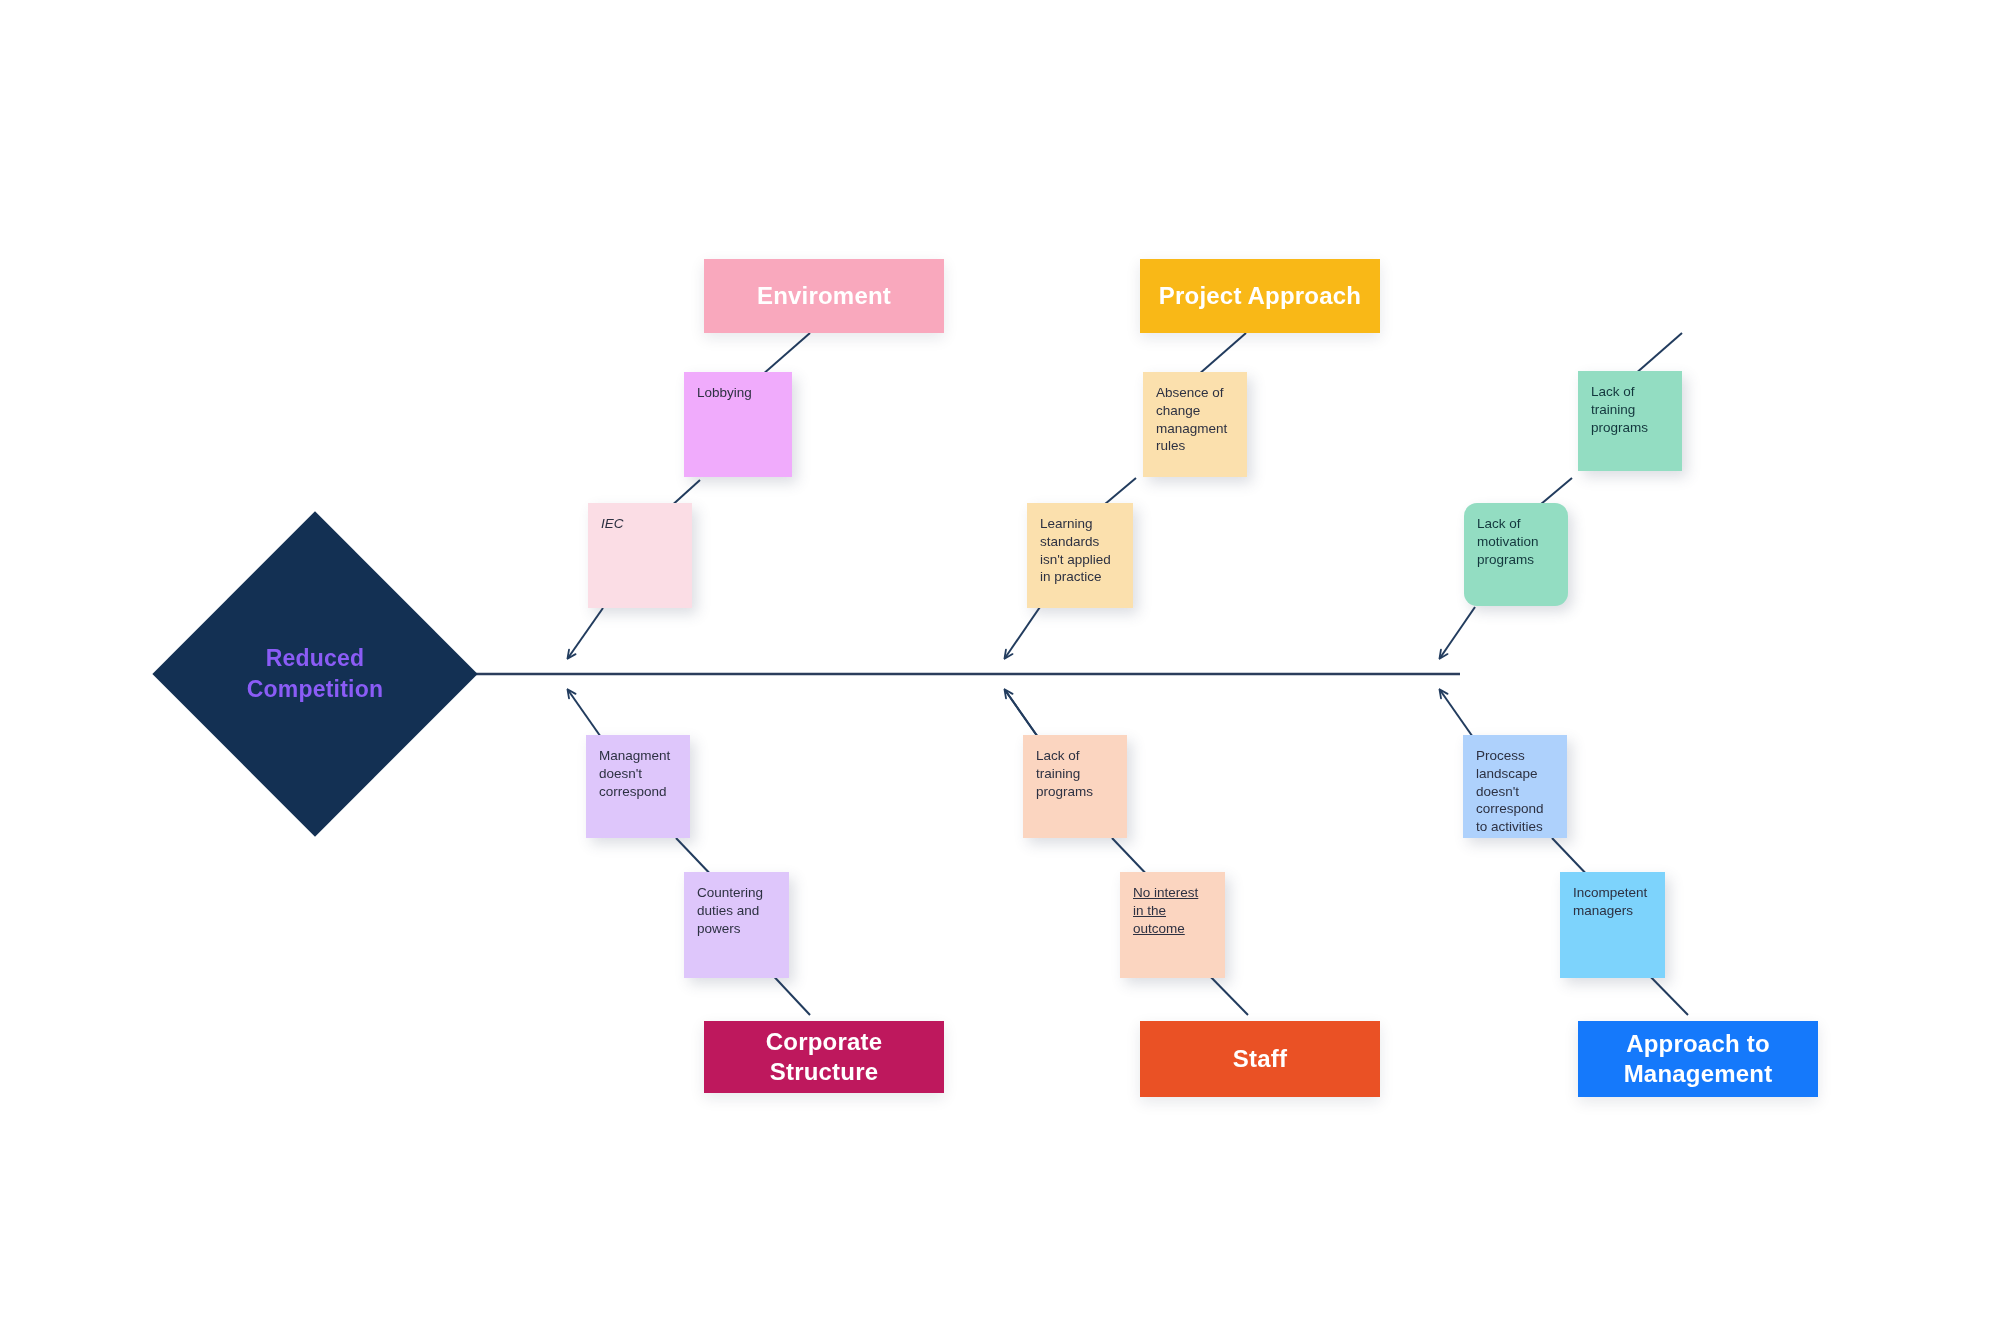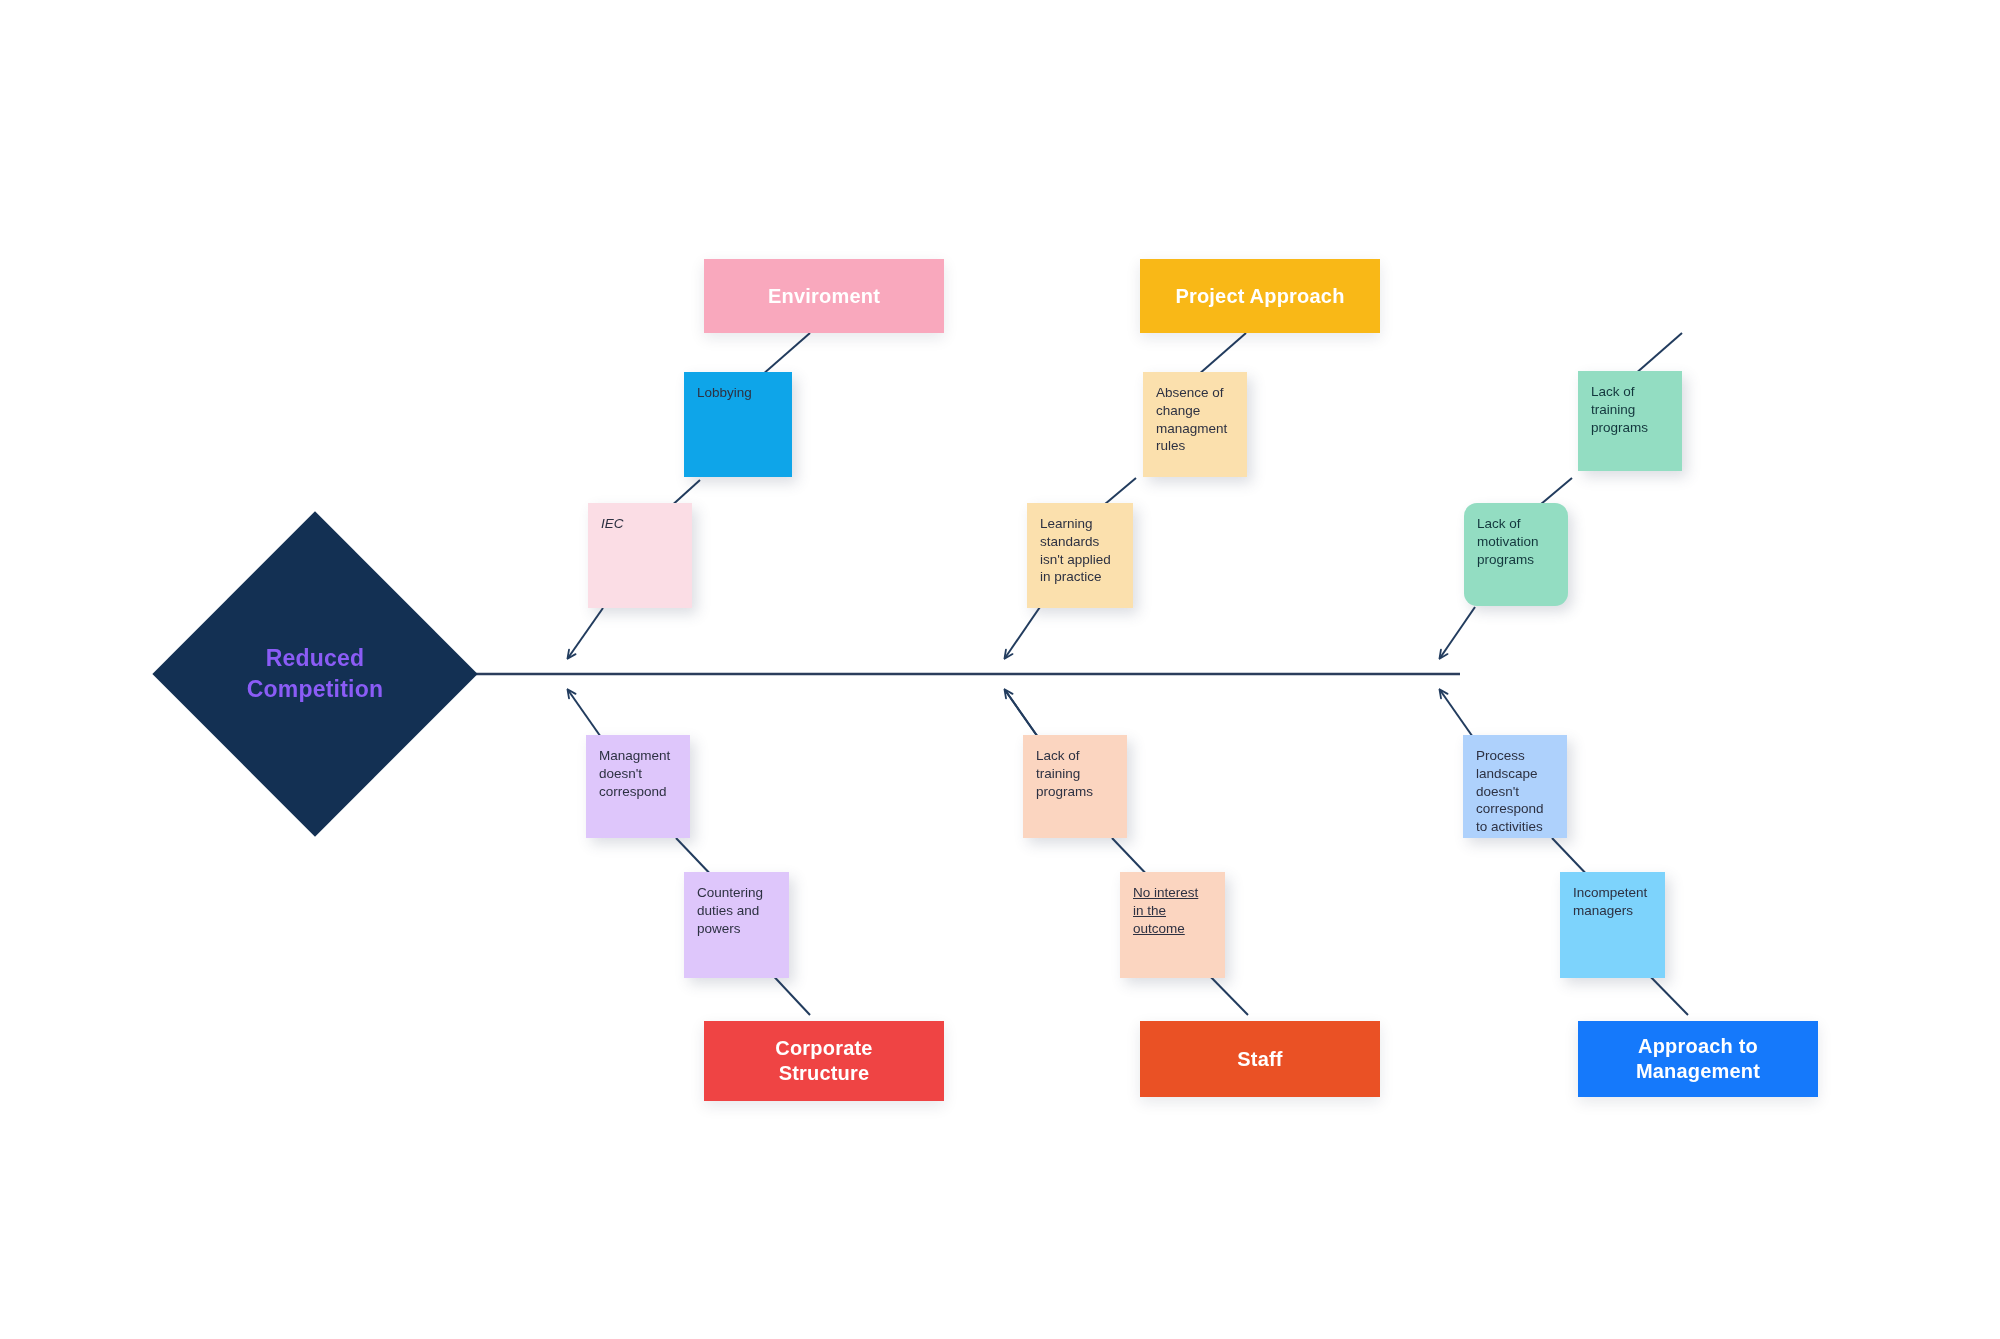--- a/index.html
+++ b/index.html
@@ -59,21 +59,21 @@
   }
   
   .cat-box {
     position: absolute;
     width: 240px;
     height: 74px;
     display: flex;
     align-items: center;
     justify-content: center;
     color: #ffffff;
-    font-size: 20px;
+    font-size: 24px;
     font-weight: bold;
     line-height: 1.25;
     text-align: center;
     letter-spacing: 0.2px;
     box-shadow: 0 5px 14px rgba(20,30,60,0.10);
   }
   .cat-box span { display: block; }
   
   .note {
     position: absolute;
@@ -149,21 +149,21 @@
       <span>Reduced</span>
       <span>Competition</span>
     </div>
   </div>
 
   <div class="cat-box" style="left:704px; top:259px; background:#f9a8bd;">
     <div>
       <span>Enviroment</span>
     </div>
   </div>
-  <div class="note" style="left:684px; top:372px; width:108px; height:105px; background:#0ea5e9;">
+  <div class="note" style="left:684px; top:372px; width:108px; height:105px; background:#f0abfc;">
     <span>Lobbying</span>
   </div>
   <div class="note" style="left:588px; top:503px; width:104px; height:105px; background:#fbdde5;font-style:italic;">
     <span>IEC</span>
   </div>
 
   <div class="cat-box" style="left:1140px; top:259px; background:#f9b817;">
     <div>
       <span>Project Approach</span>
     </div>
@@ -181,21 +181,21 @@
   <div class="note dark-txt" style="left:1464px; top:503px; width:104px; height:103px; background:#93ddc2;border-radius:13px;">
     <span>Lack of motivation programs</span>
   </div>
 
   <div class="note" style="left:586px; top:735px; width:104px; height:103px; background:#dec6fb;">
     <span>Managment doesn't correspond</span>
   </div>
   <div class="note" style="left:684px; top:872px; width:105px; height:106px; background:#dec6fb;">
     <span>Countering duties and powers</span>
   </div>
-  <div class="cat-box" style="left:704px; top:1021px; background:#ef4444; height:80px;">
+  <div class="cat-box" style="left:704px; top:1021px; background:#be185d; height:72px;">
     <div>
       <span>Corporate</span>
       <span>Structure</span>
     </div>
   </div>
 
   <div class="note" style="left:1023px; top:735px; width:104px; height:103px; background:#fbd5c0;">
     <span>Lack of training programs</span>
   </div>
   <div class="note" style="left:1120px; top:872px; width:105px; height:106px; background:#fbd5c0;text-decoration:underline;">

